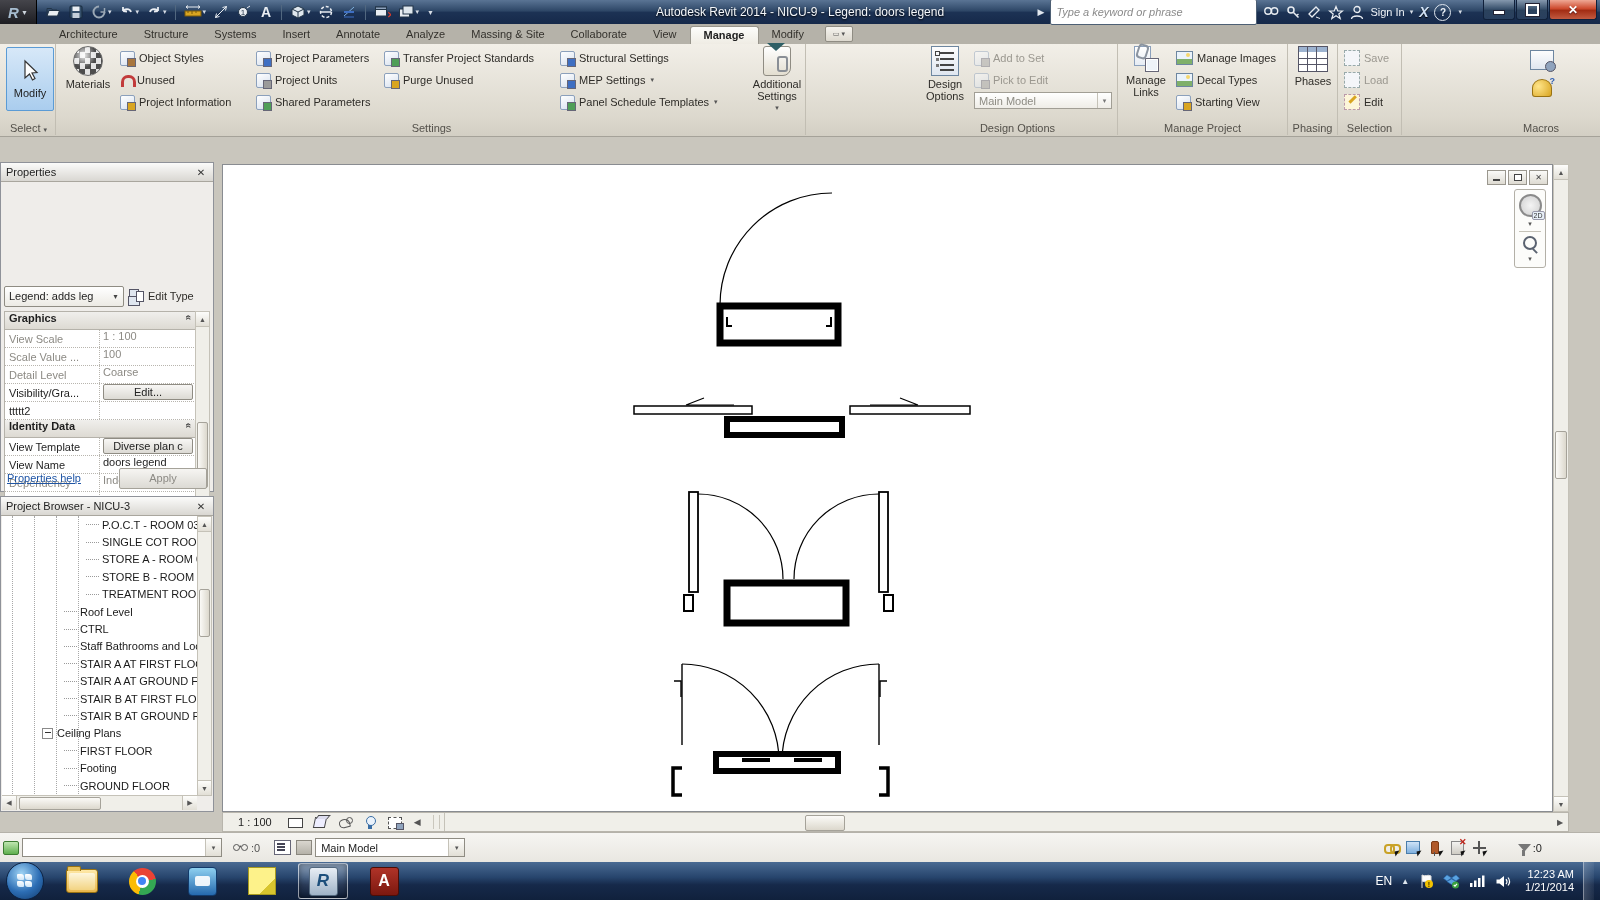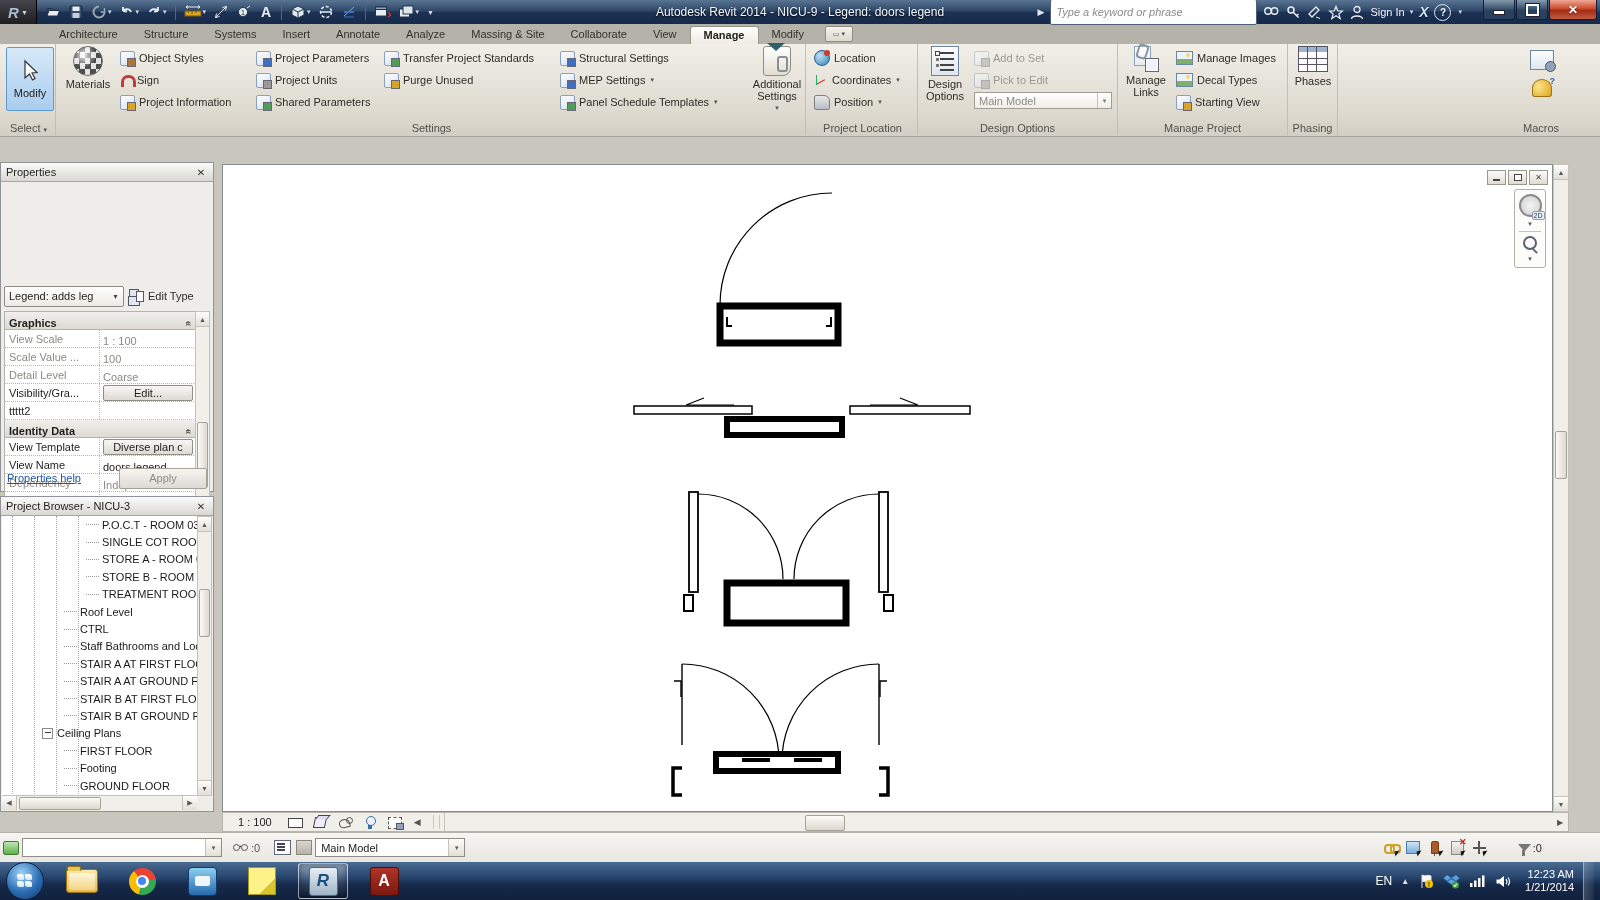--- a/index.html
+++ b/index.html
@@ -107,21 +107,21 @@
   .typename{position:absolute;left:86px;top:40px;font-size:12px;color:#333}
   .selrow{position:absolute;left:3px;top:122px;width:206px;height:22px;display:flex;align-items:center;gap:5px}
   .typesel{width:118px;height:19px;border:1px solid #8f8c83;border-radius:2px;background:linear-gradient(#fff,#eceae4);display:flex;align-items:center}
   .typesel .tx{flex:1;padding:0 4px;white-space:nowrap;overflow:hidden}
   .typesel .dd{width:15px;font-size:8px;text-align:center;color:#444}
   .edittype{display:flex;align-items:center;gap:4px;color:#2e2c28}
   .et-ic{width:15px;height:14px;position:relative}
   .et-ic::before{content:"";position:absolute;left:0;top:0;width:8px;height:6px;border:1px solid #556;background:#dfe6ef;box-shadow:0 8px 0 #dfe6ef, 0 8px 0 1px #556}
   .et-ic::after{content:"";position:absolute;right:0;top:2px;width:6px;height:9px;border:1px solid #556;background:#fff}
   .propgrid{position:absolute;left:3px;top:148px;width:191px;height:312px;background:#fff;border:1px solid #b5b2aa;overflow:hidden}
-  .prow{display:flex;height:17px;border-bottom:1px dotted #b8b5ae;align-items:flex-end}
+  .prow{display:flex;height:17px;border-bottom:1px dotted #b8b5ae;align-items:flex-start}
   .psec{background:linear-gradient(#f0efec,#dddad3);border-bottom:1px solid #b5b2aa;font-weight:bold;padding:0 4px;justify-content:space-between}
   .psec-ch{transform:rotate(90deg);font-size:10px;color:#444;font-weight:bold}
   .pl{width:86px;padding:0 4px;border-right:1px dotted #b8b5ae;align-self:stretch;display:flex;align-items:center;overflow:hidden;white-space:nowrap}
   .pv{flex:1;padding:0 3px;overflow:hidden;white-space:nowrap;display:flex;align-items:center}
   .ro{color:#8c8a84}
   .pbtn{flex:1;height:14px;line-height:14px;text-align:center;background:linear-gradient(#f8f7f5,#dcdad4);border:1px solid #8f8c83;border-radius:2px;overflow:hidden;white-space:nowrap;color:#222}
   .vscroll{position:absolute;background:#f0efe9;border:1px solid #c5c2b8;box-sizing:border-box}
   .vs-arrow{height:14px;display:flex;align-items:center;justify-content:center;font-size:7px;color:#555;background:linear-gradient(#fdfdfb,#e2dfd6);border-bottom:1px solid #c5c2b8}
   .vs-arrow.bottom{position:absolute;bottom:0;left:0;right:0;border-top:1px solid #c5c2b8;border-bottom:none}
   .vs-thumb{position:absolute;left:1px;right:1px;background:linear-gradient(90deg,#fbfaf7,#dcd8cd);border:1px solid #a5a299;border-radius:2px}
@@ -428,21 +428,21 @@
       <div class="bb" style="left:4px;width:52px">
         <span class="bi-sphere"></span>
         <span>Materials</span>
       </div>
       <div class="sb" style="left:62px;top:4px">
           <span class="mi acc-brown"></span>
           <span>Object Styles</span>
         </div>
       <div class="sb" style="left:62px;top:26px">
           <span class="mi-magnet"></span>
-          <span>Sign</span>
+          <span>Unused</span>
         </div>
       <div class="sb" style="left:62px;top:48px">
           <span class="mi acc-gold"></span>
           <span>Project Information</span>
         </div>
       <div class="sb" style="left:198px;top:4px">
           <span class="mi acc-blue"></span>
           <span>Project Parameters</span>
         </div>
       <div class="sb" style="left:198px;top:26px">
@@ -476,37 +476,20 @@
           <span class="dd">▾</span>
         </div>
       <div class="bb" style="left:692px;width:54px">
         <span class="bi-scroll"></span>
         <span>Additional Settings</span>
         <span class="dd">▾</span>
       </div>
       <div class="plabel">Settings</div>
     </div>
 
-    <div class="panel" style="left:808px;width:110px">
-      <div class="sb" style="left:6px;top:4px">
-          <span class="mi-globe"></span>
-          <span>Location</span>
-        </div>
-      <div class="sb" style="left:6px;top:26px">
-          <span class="mi-axis"></span>
-          <span>Coordinates</span>
-          <span class="dd">▾</span>
-        </div>
-      <div class="sb" style="left:6px;top:48px">
-          <span class="mi-pos"></span>
-          <span>Position</span>
-          <span class="dd">▾</span>
-        </div>
-      <div class="plabel">Project Location</div>
-    </div>
 
     <div class="panel" style="left:918px;width:200px">
       <div class="bb" style="left:4px;width:46px">
         <span class="bi-list"></span>
         <span>Design Options</span>
       </div>
       <div class="sb dis" style="left:56px;top:4px">
           <span class="mi acc-grey dis"></span>
           <span>Add to Set</span>
         </div>
@@ -546,20 +529,35 @@
     <div class="panel" style="left:1288px;width:50px">
       <div class="bb" style="left:4px;width:42px">
         <span class="bi-table">
             <span class="row"></span>
           </span>
         <span>Phases</span>
       </div>
       <div class="plabel">Phasing</div>
     </div>
 
+    <div class="panel" style="left:1338px;width:64px">
+      <div class="sb dis" style="left:6px;top:4px">
+          <span class="mi-dash"></span>
+          <span>Save</span>
+        </div>
+      <div class="sb dis" style="left:6px;top:26px">
+          <span class="mi-dash"></span>
+          <span>Load</span>
+        </div>
+      <div class="sb" style="left:6px;top:48px">
+          <span class="mi-pencil"></span>
+          <span>Edit</span>
+        </div>
+      <div class="plabel">Selection</div>
+    </div>
 
 
     <div class="panel" style="left:1514px;width:54px;border-right:none">
       <div class="sb" style="left:16px;top:6px">
           <span class="bi-macro1"></span>
         </div>
       <div class="sb" style="left:18px;top:34px">
           <span class="bi-macro2"></span>
         </div>
       <div class="plabel">Macros</div>

